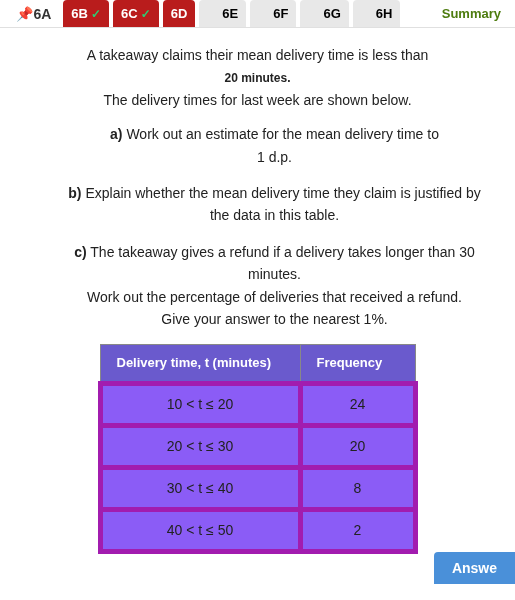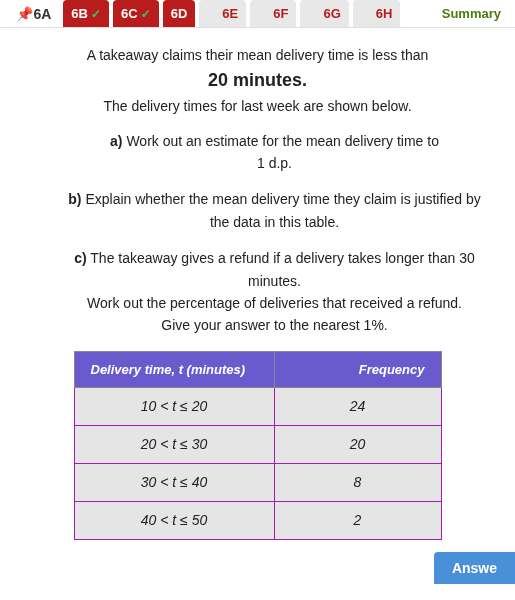--- a/index.html
+++ b/index.html
@@ -38,21 +38,21 @@
       border-radius: 4px 4px 0 0;
     }
 
     .nav-item.active {
       background: #b91c1c;
       color: #ffffff;
     }
 
     .nav-item.inactive {
       background: #e8e8e8;
-      color: #b91c1c;
+      color: #000000;
       padding-left: 23px;
     }
 
     .nav-item.pin {
       background: transparent;
       color: #333;
       font-size: 14px;
     }
 
     .nav-item .check {
@@ -79,21 +79,21 @@
 
     .intro-text {
       text-align: center;
       font-size: 14px;
       margin-bottom: 12px;
       line-height: 1.6;
     }
 
     .bold-large {
       font-weight: bold;
-      font-size: 18px;
+      font-size: 12px;
     }
 
     .question-block {
       margin-bottom: 14px;
       font-size: 14px;
       line-height: 1.6;
     }
 
     .question-block p {
       text-align: center;
@@ -105,45 +105,44 @@
     }
 
     .table-section {
       display: flex;
       justify-content: center;
       margin-top: 10px;
     }
 
     table {
       border-collapse: collapse;
-      width: 368px;
-      font-style: italic;
+      width: 320px;
     }
 
     th {
       background: #6a5acd;
       color: white;
       padding: 8px 16px;
       font-size: 13px;
       font-weight: bold;
-      text-align: right;
+      text-align: left;
       border: 1px solid #888;
     }
 
     th.left-header {
       text-align: left;
       width: 200px;
     }
 
     td {
-      border: 1px solid #a21caf;
+      border: 5px solid #a21caf;
       padding: 8px 16px;
       font-size: 14px;
       text-align: center;
-      background: #e5e5e5;
+      background: #8b5cf6;
     }
 
     td.left-cell {
       text-align: center;
     }
 
     .answer-btn {
       position: absolute;
       bottom: 16px;
       right: 0;

